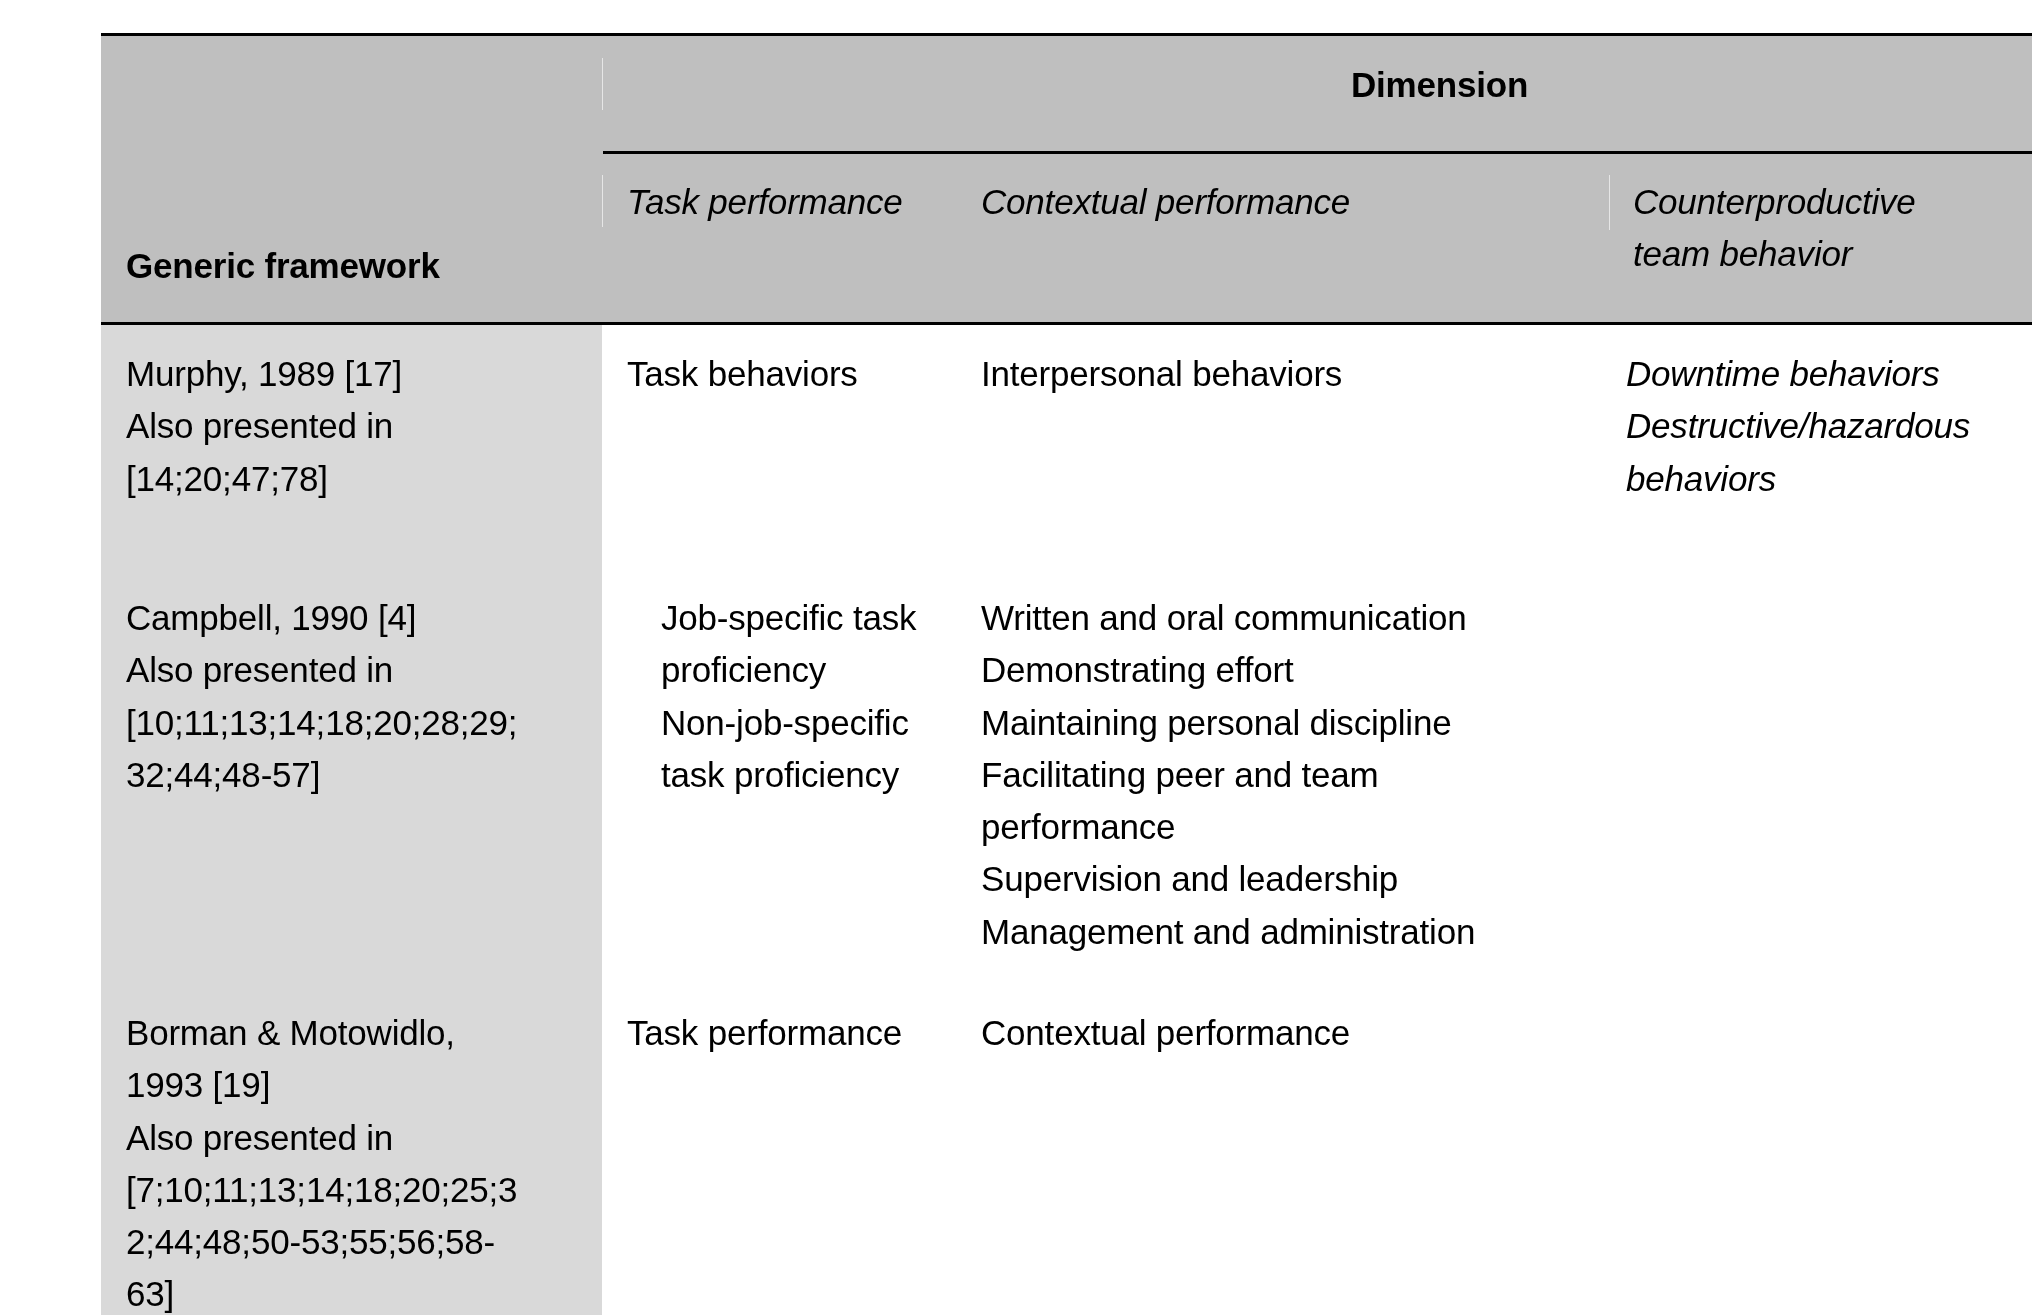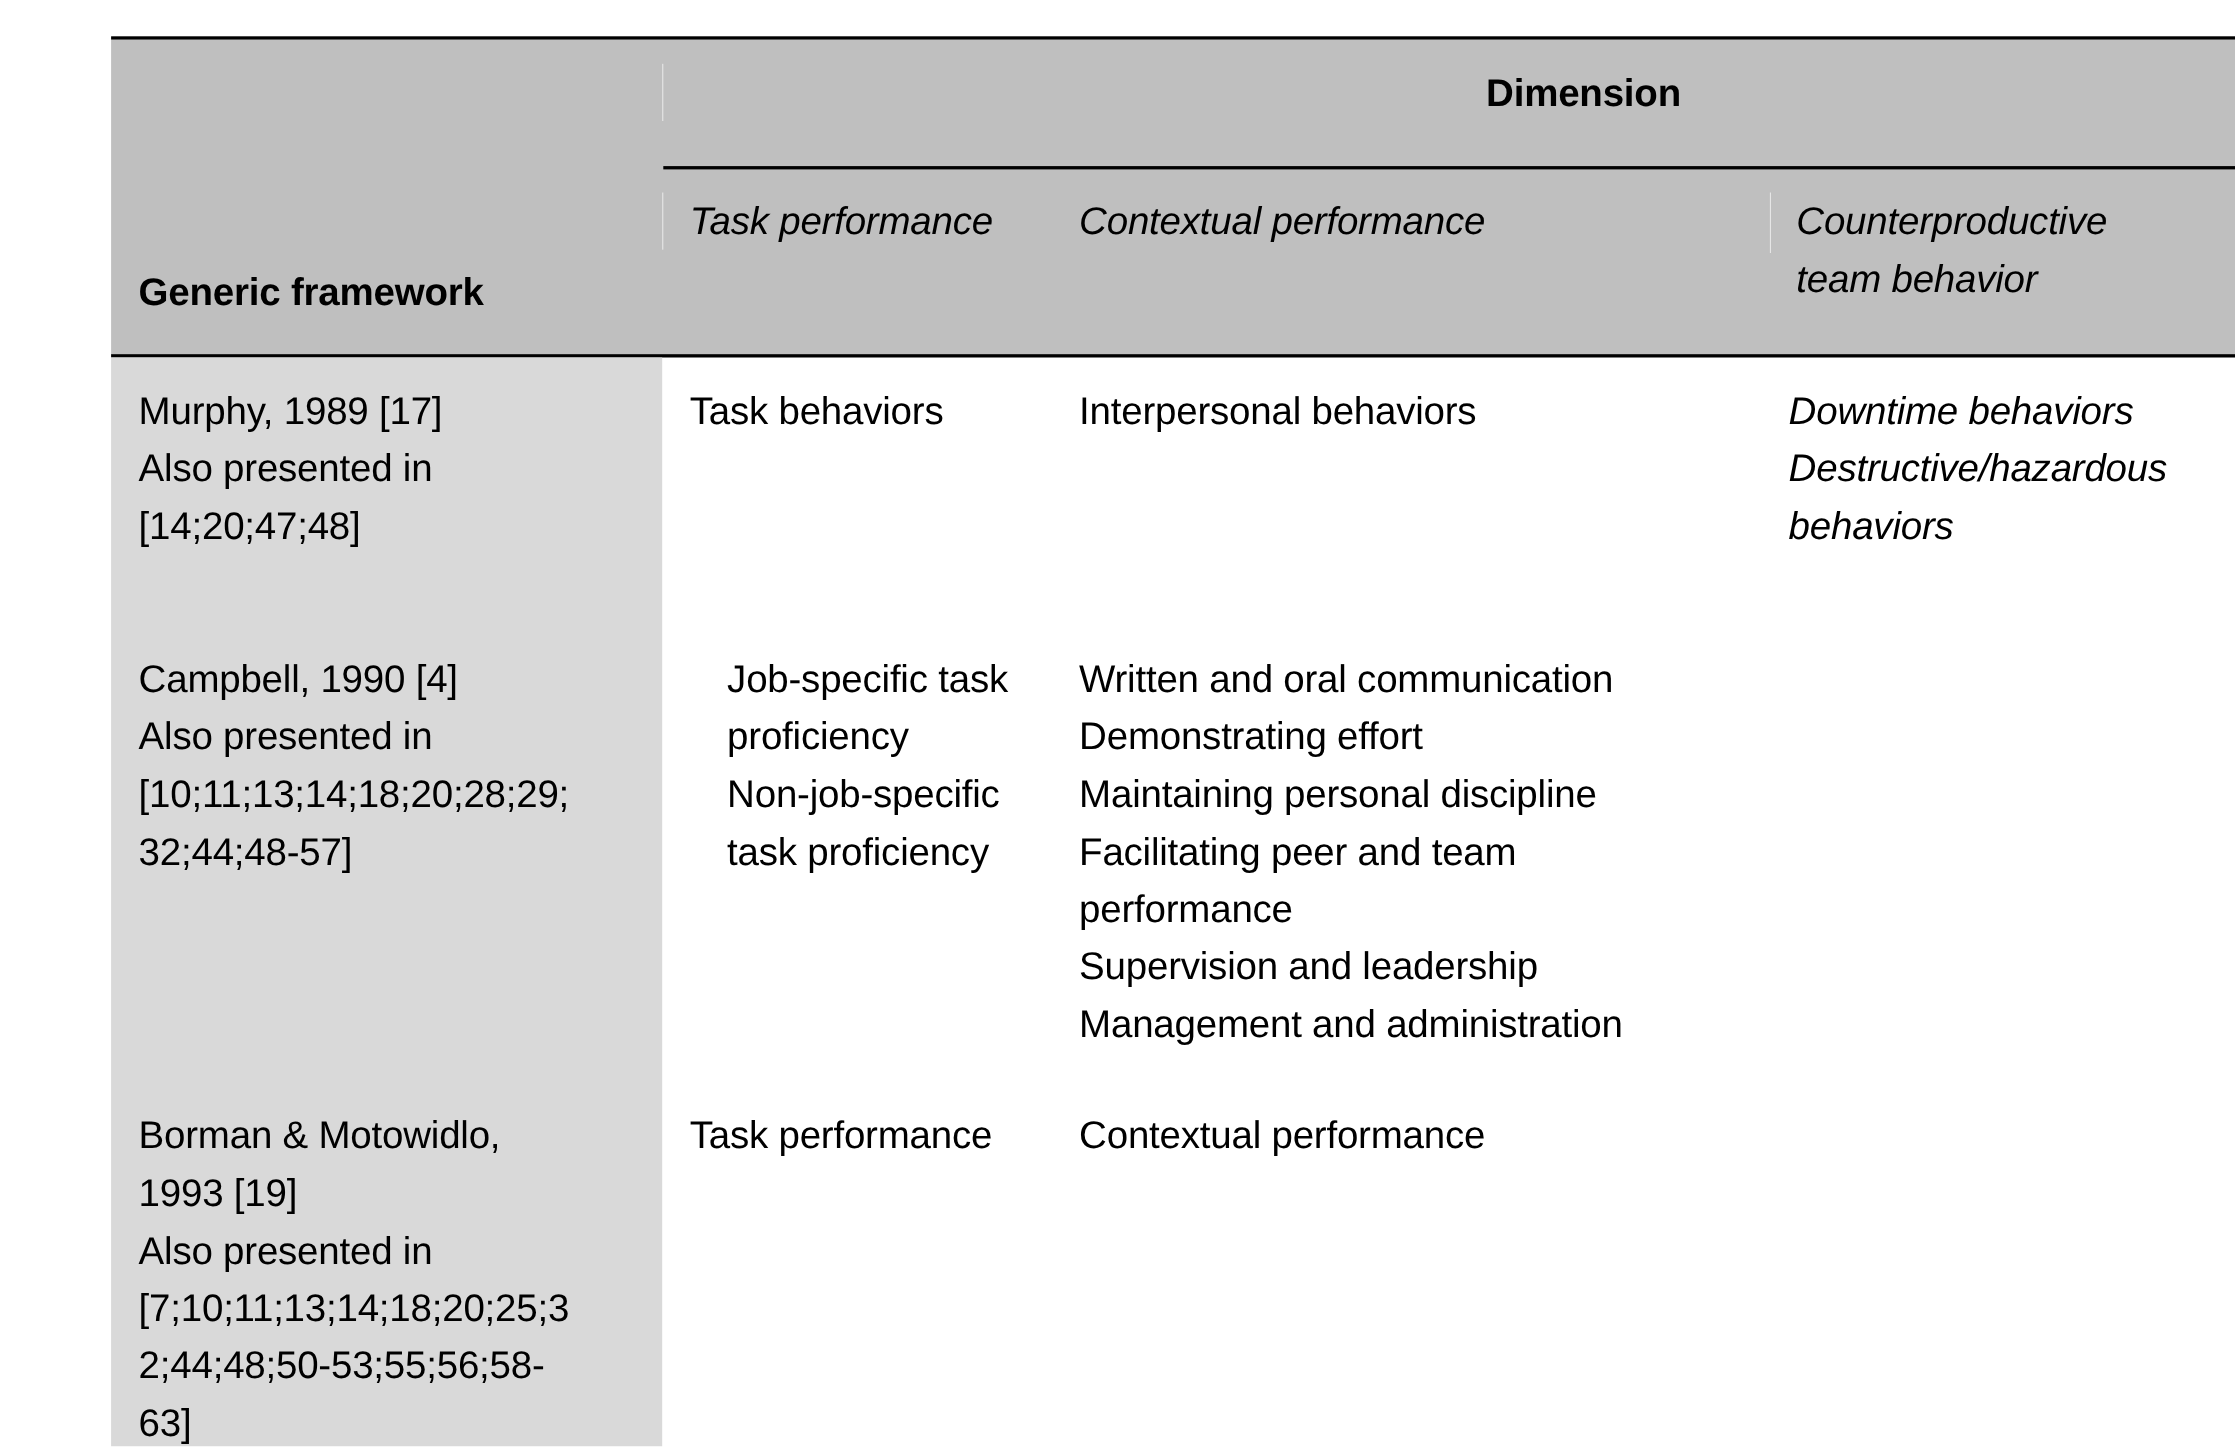--- a/index.html
+++ b/index.html
@@ -36,21 +36,21 @@
   <div class="abs cell-text bold" style="left:126px; top:227px;margin-top:13px;">Generic framework</div>
   <div class="abs cell-text bold" style="left:1351px; top:59px;">Dimension</div>
   <div class="abs cell-text ital" style="left:627px; top:176px;">Task performance</div>
   <div class="abs cell-text ital" style="left:981px; top:176px;">Contextual performance</div>
   <div class="abs cell-text ital" style="left:1633px; top:176px;">Counterproductive
 team behavior</div>
 
   <div>
     <div class="abs cell-text" style="left:126px; top:348px;">Murphy, 1989 [17]
 Also presented in
-[14;20;47;48]</div>
+[14;20;47;78]</div>
     <div class="abs cell-text" style="left:627px; top:348px;">Task behaviors</div>
     <div class="abs cell-text" style="left:981px; top:348px;">Interpersonal behaviors</div>
     <div class="abs cell-text" style="left:1626px; top:348px;font-style:italic;">Downtime behaviors
 Destructive/hazardous
 behaviors</div>
   </div>
 
   <div>
     <div class="abs cell-text" style="left:126px; top:592px;">Campbell, 1990 [4]
 Also presented in

